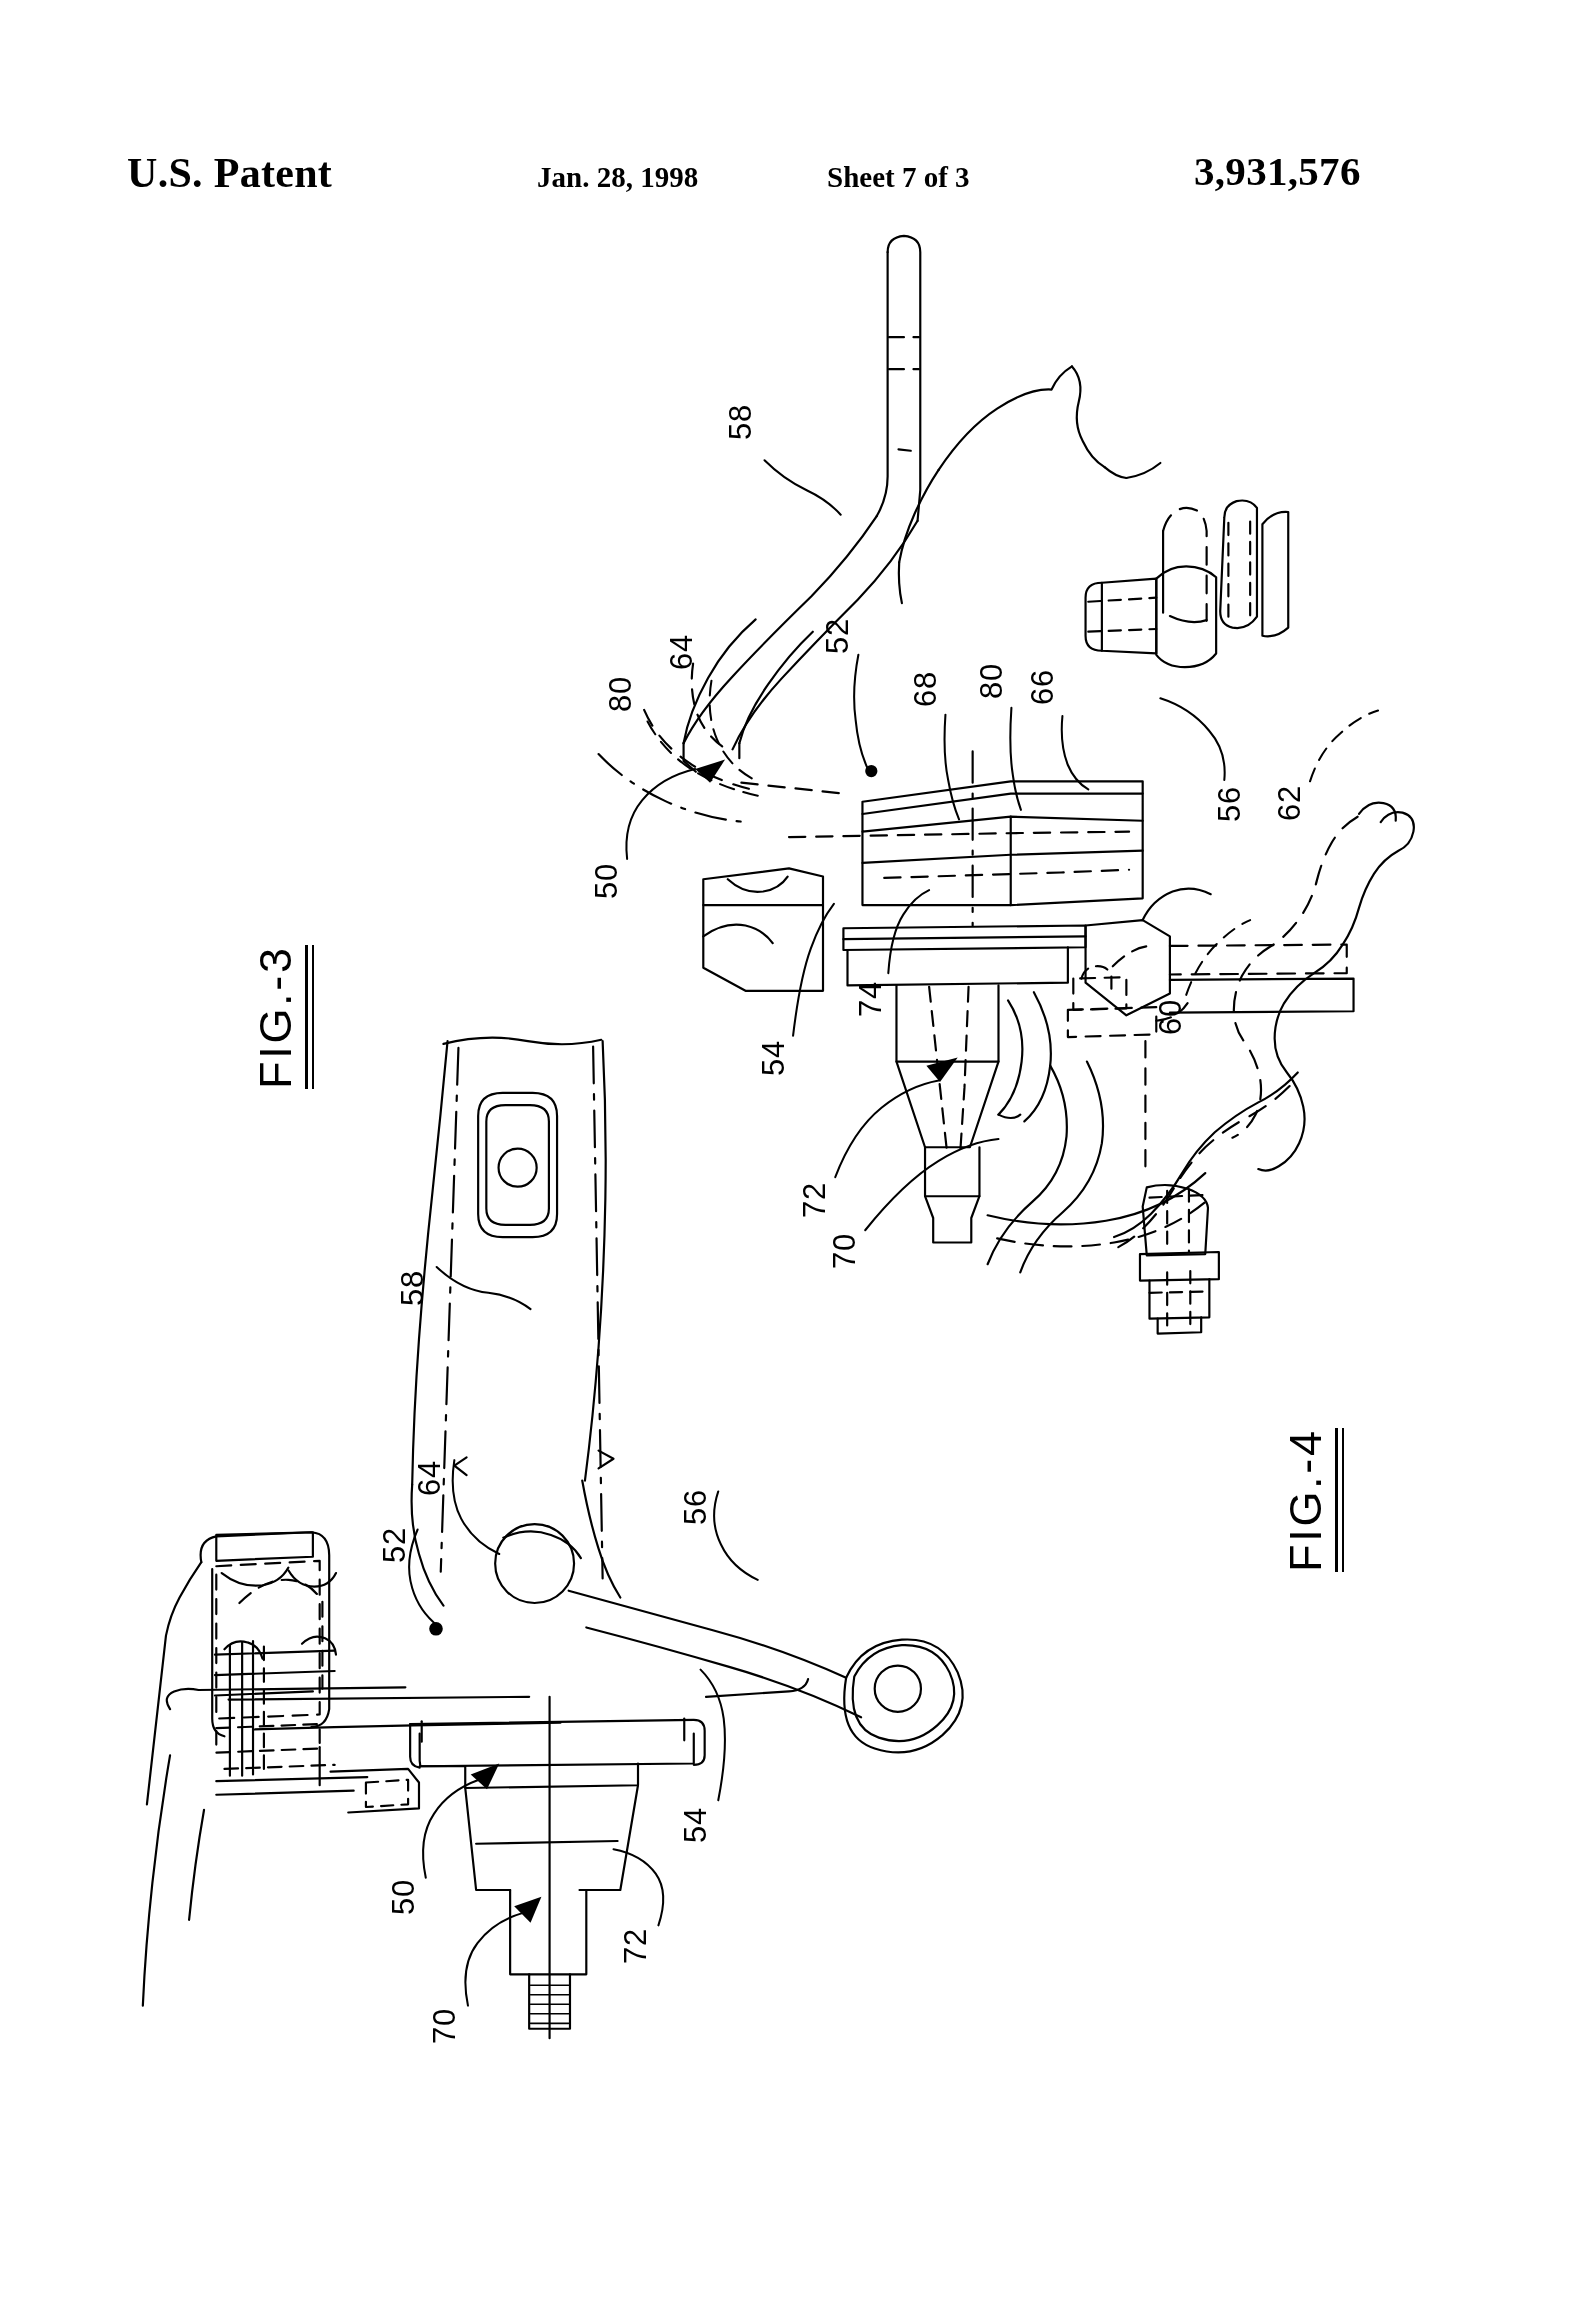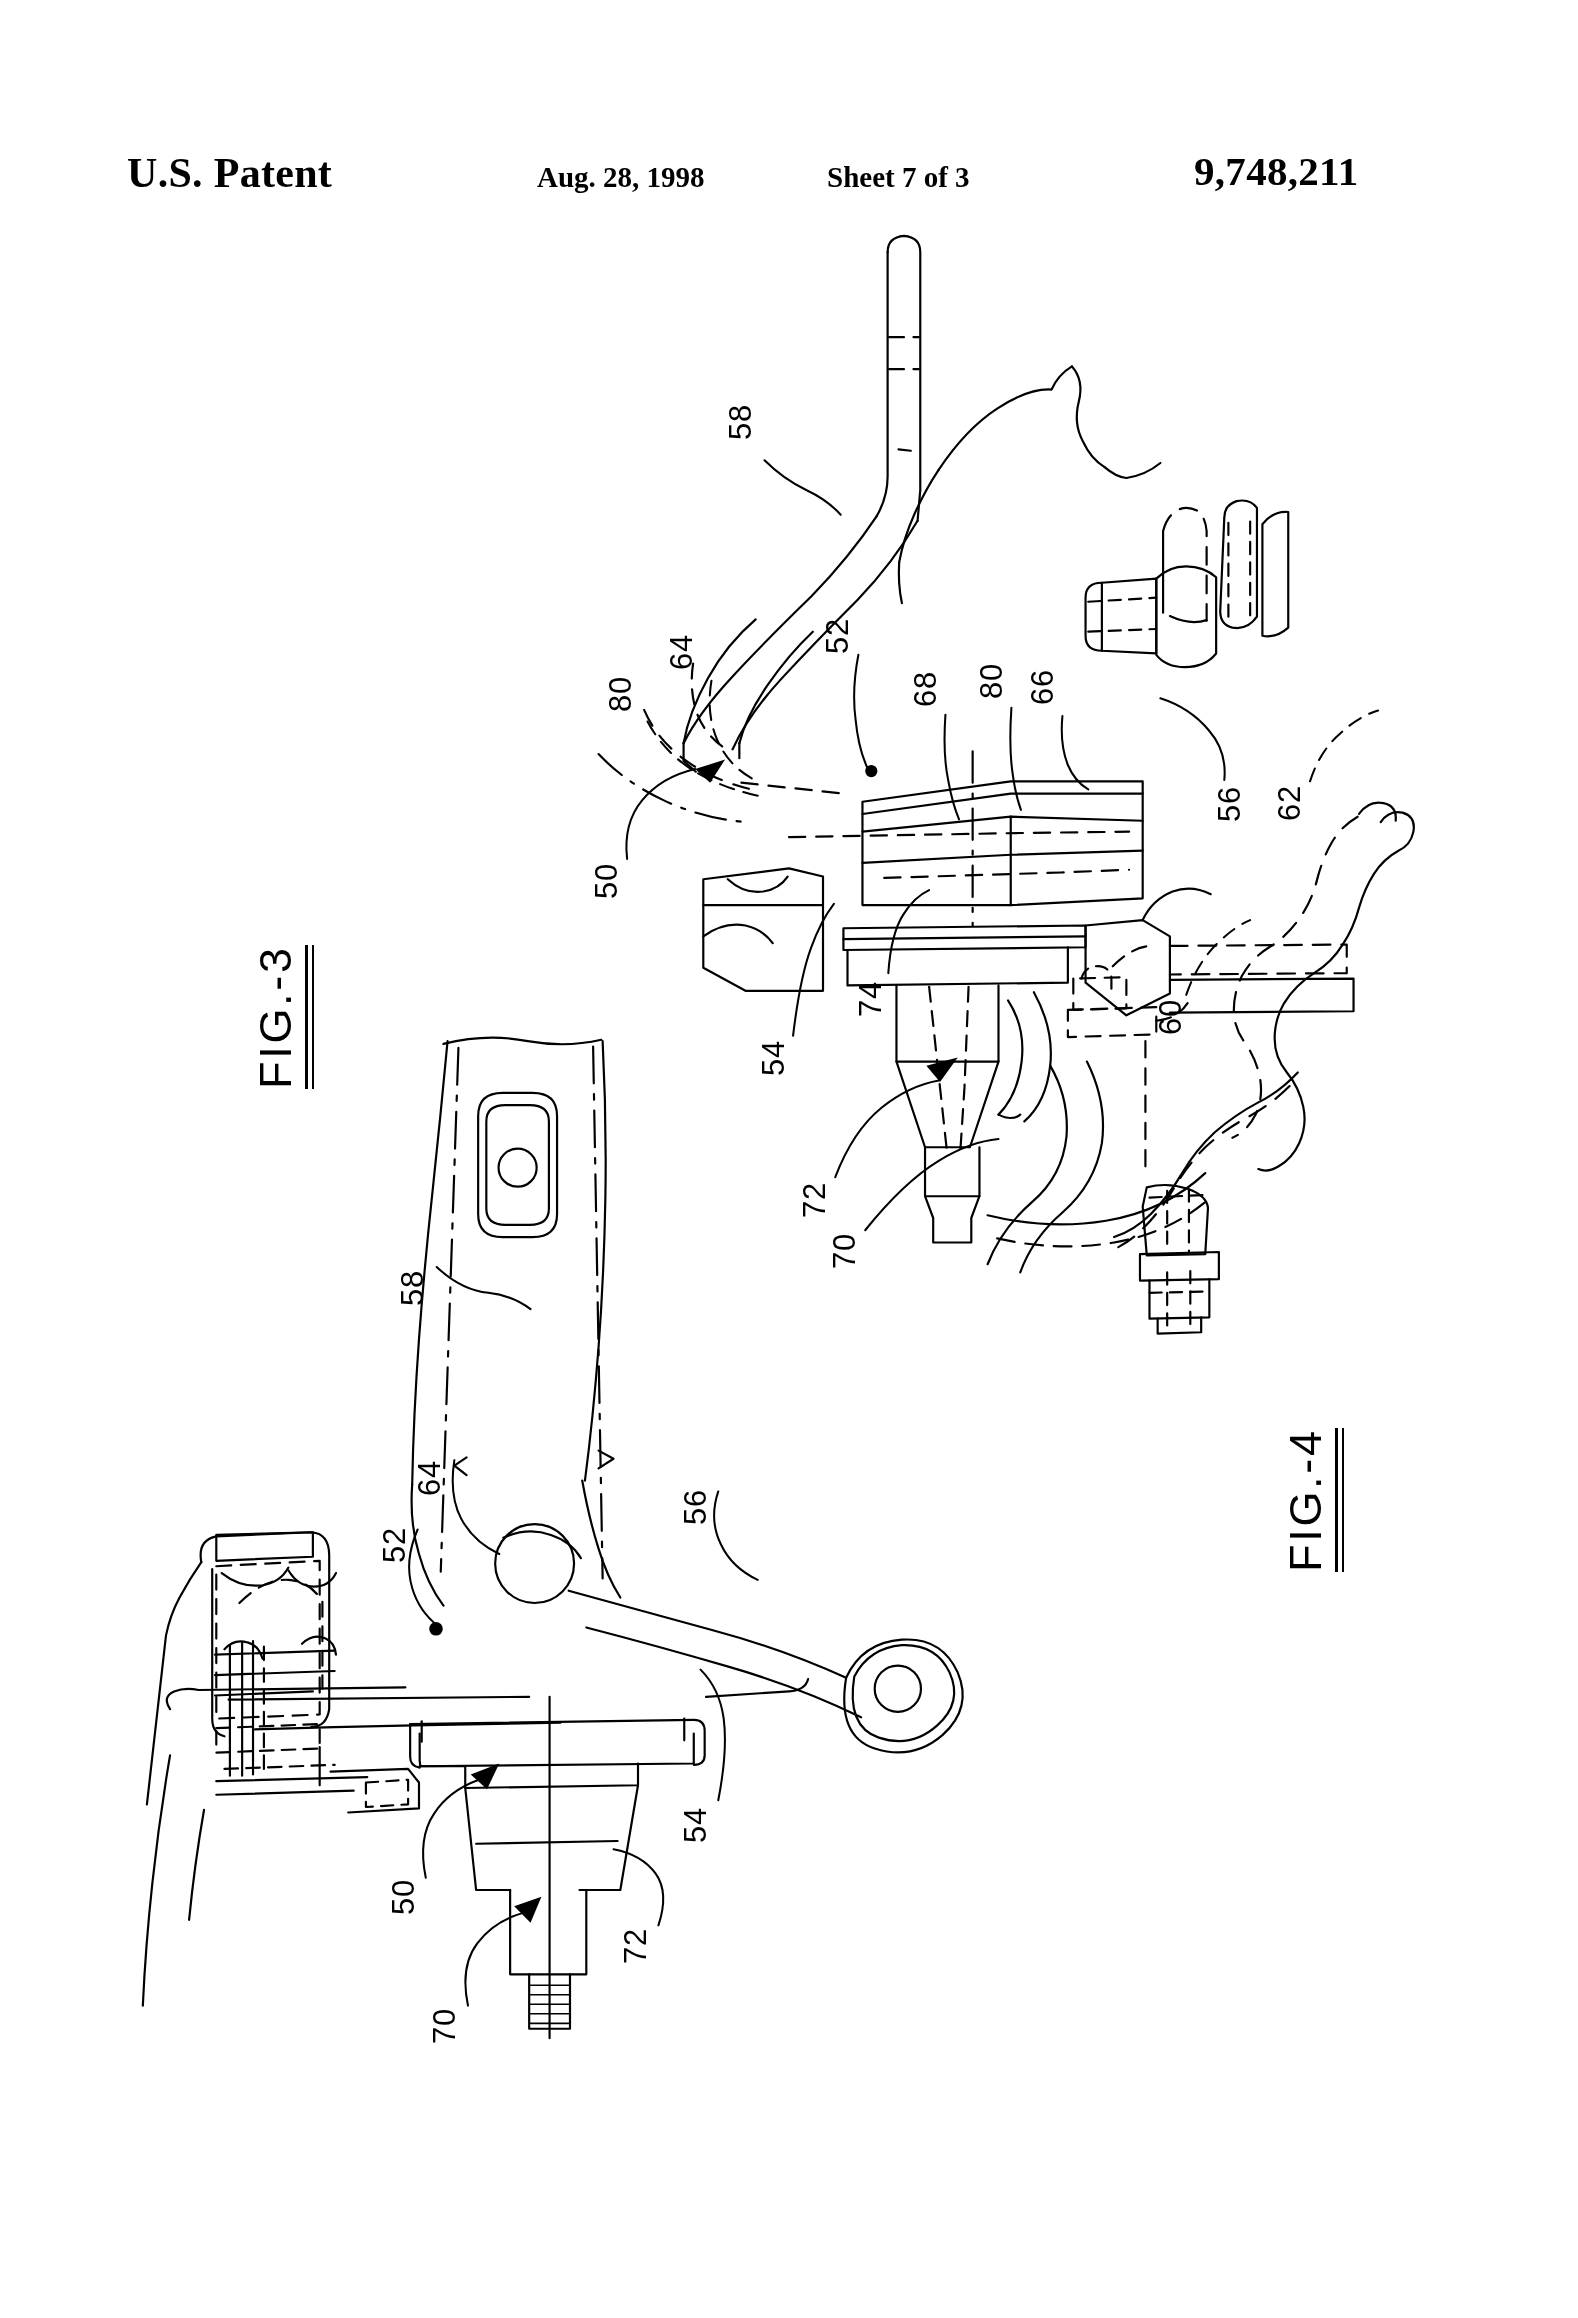--- a/index.html
+++ b/index.html
@@ -114,23 +114,23 @@
     letter-spacing: 0.7px;
   }
 </style>
 </head>
 <body>
 
 <div id="sheet">
 
   <div class="hdr">
     <span class="hdr-title">U.S. Patent</span>
-    <span class="hdr-date">Aug. 28, 1998</span>
+    <span class="hdr-date">Jan. 28, 1998</span>
     <span class="hdr-sheet">Sheet 7 of 3</span>
-    <span class="hdr-number">9,748,211</span>
+    <span class="hdr-number">3,931,576</span>
   </div>
 
   <div class="draw">
     <svg width="1578" height="2319" viewBox="0 0 2320 3408" xmlns="http://www.w3.org/2000/svg" fill="none" stroke="#000" stroke-width="3.2" stroke-linecap="round" stroke-linejoin="round">
 
       <g>
 
         <path d="M1305 370 q0 -22 24 -24 q24 2 24 24 L1353 560 L1353 720 l-4 45"></path>
         <path d="M1305 370 L1305 560 L1305 700 q0 30 -16 58"></path>
         <path d="M1307 495 l44 0" stroke-dasharray="22 14"></path>

